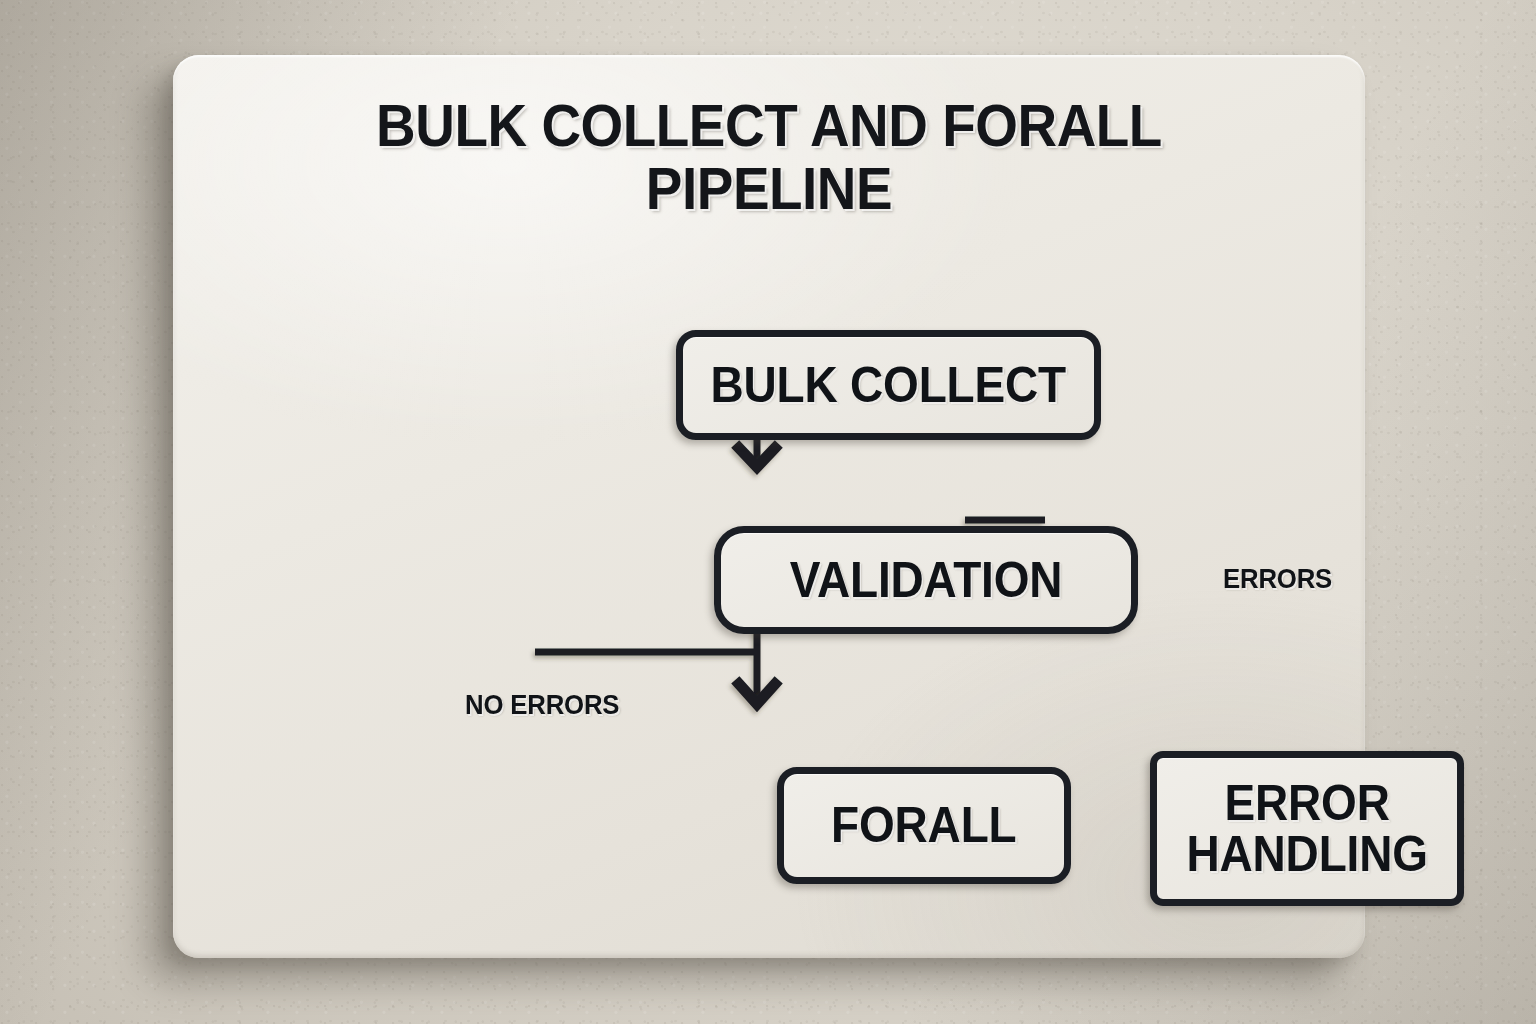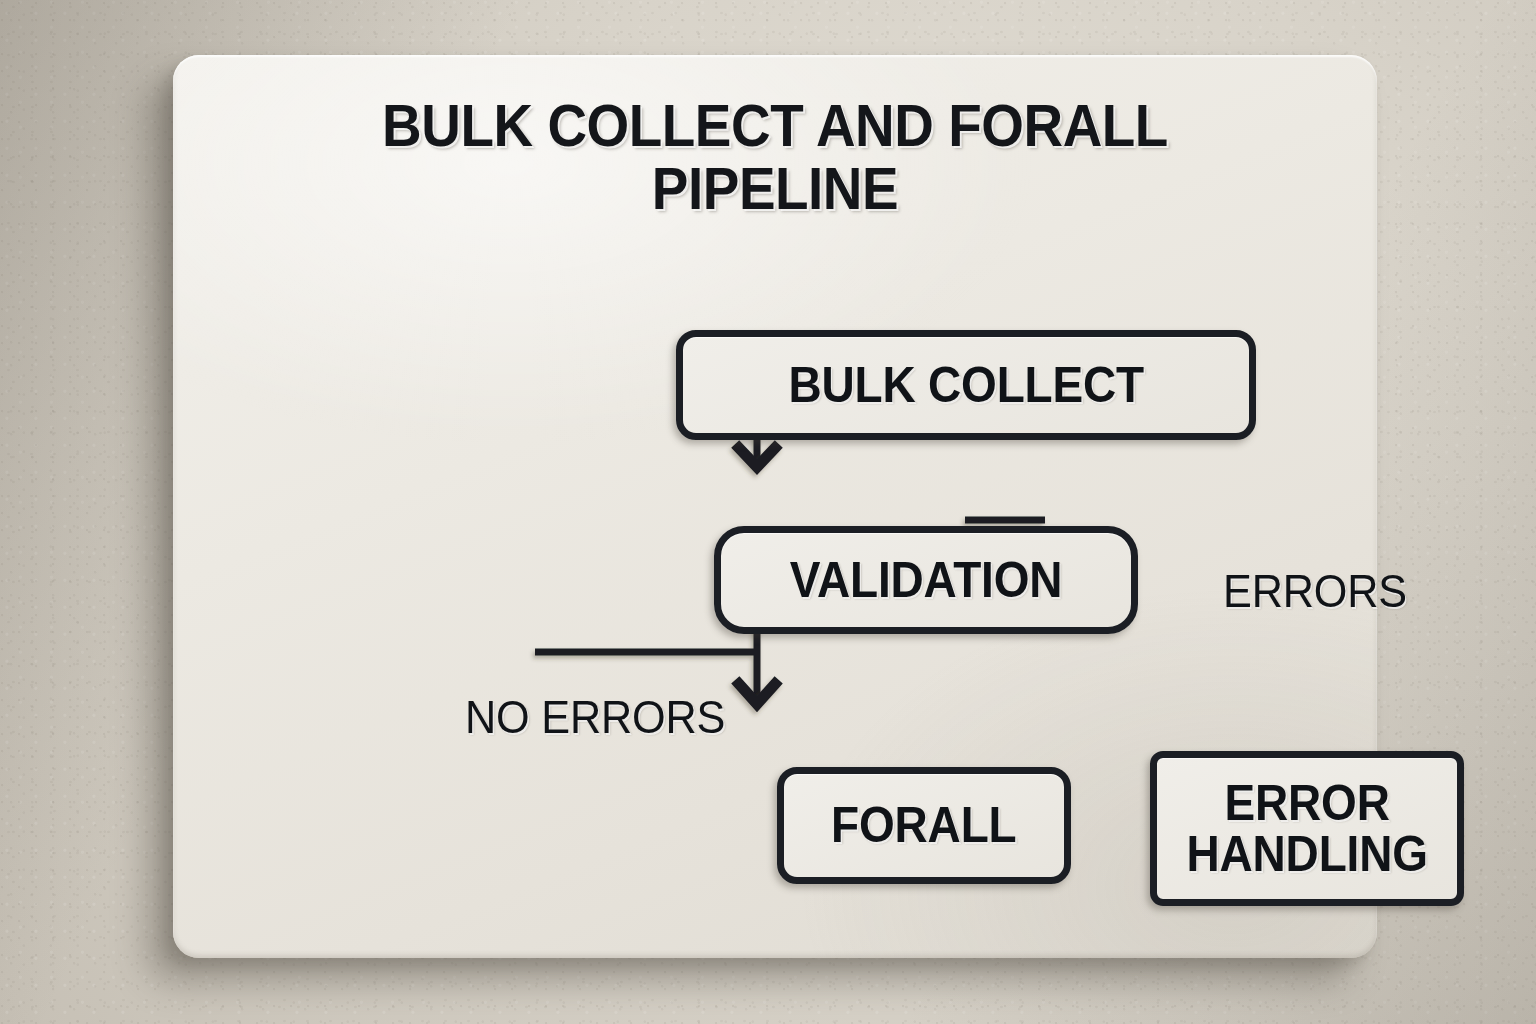--- a/index.html
+++ b/index.html
@@ -52,21 +52,20 @@
     width: 1192px;
     height: 903px;
     border-radius: 26px;
     background:
       linear-gradient(158deg, #f3f1ec 0%, #ece9e2 38%, #e6e2da 70%, #dfdbd2 100%);
     box-shadow:
       -26px 24px 34px rgba(70,64,55,.36),
       -8px 8px 14px rgba(70,64,55,.20),
       inset 0 2px 2px rgba(255,255,255,.85),
       inset 0 -3px 5px rgba(150,143,131,.30);
-    padding-left: 12px;
   }
   #plaque-sheen {
     position: absolute;
     inset: 0;
     border-radius: 26px;
     background:
       radial-gradient(ellipse 70% 50% at 28% 12%, rgba(255,255,255,.55), rgba(255,255,255,0) 62%),
       radial-gradient(ellipse 60% 55% at 88% 92%, rgba(160,152,140,.18), rgba(160,152,140,0) 60%);
     pointer-events: none;
   }
@@ -118,21 +117,21 @@
       inset 0 1px 1px rgba(255,255,255,.7);
   }
   .node span {
     transform: scaleX(.92);
     text-shadow: 1.5px 1.5px 0 rgba(255,255,255,.7), 2px 2px 2px rgba(90,84,74,.30);
     white-space: pre-line;
     line-height: 1.02;
   }
 
   #node-bulk-collect {
-    left: 503px; top: 275px; width: 580px; height: 110px;
+    left: 503px; top: 275px; width: 425px; height: 110px;
     border-radius: 20px;
   }
   #node-bulk-collect span { font-size: 50px; }
 
   #node-validation {
     left: 541px; top: 471px; width: 424px; height: 108px;
     border-radius: 30px;
   }
   #node-validation span { font-size: 50px; }
 
@@ -144,22 +143,22 @@
 
   #node-error-handling {
     left: 977px; top: 696px; width: 314px; height: 155px;
     border-radius: 13px;
   }
   #node-error-handling span { font-size: 50px; }
 
   
   .edge-label {
     position: absolute;
-    font-size: 47px;
-    font-weight: 400;
+    font-size: 28px;
+    font-weight: 700;
     font-stretch: condensed;
     color: #101317;
     letter-spacing: -0.2px;
     text-shadow: 1.5px 1.5px 0 rgba(255,255,255,.7), 2px 2px 2px rgba(90,84,74,.30);
     white-space: nowrap;
   }
   .edge-label span { display: inline-block; transform: scaleX(.92); transform-origin: left center; }
 
   #label-errors { left: 1050px; top: 508px; }
   #label-no-errors { left: 292px; top: 634px; }

